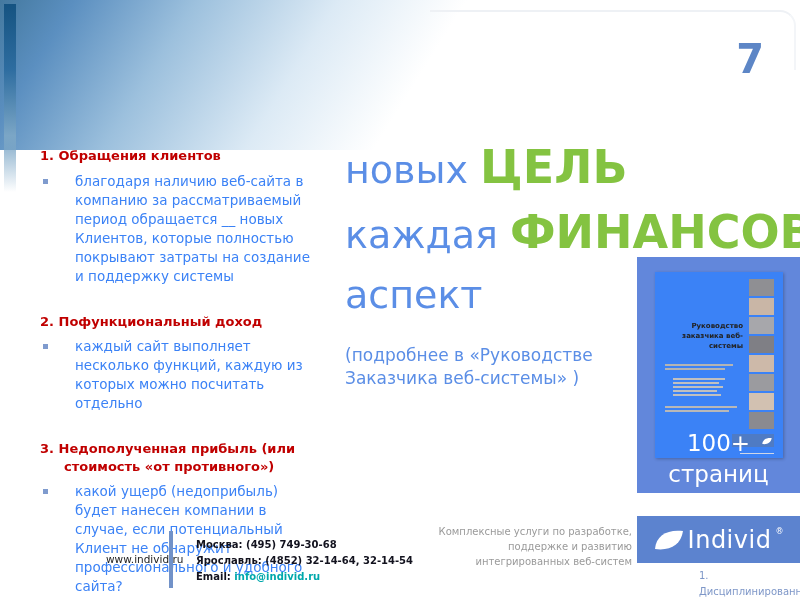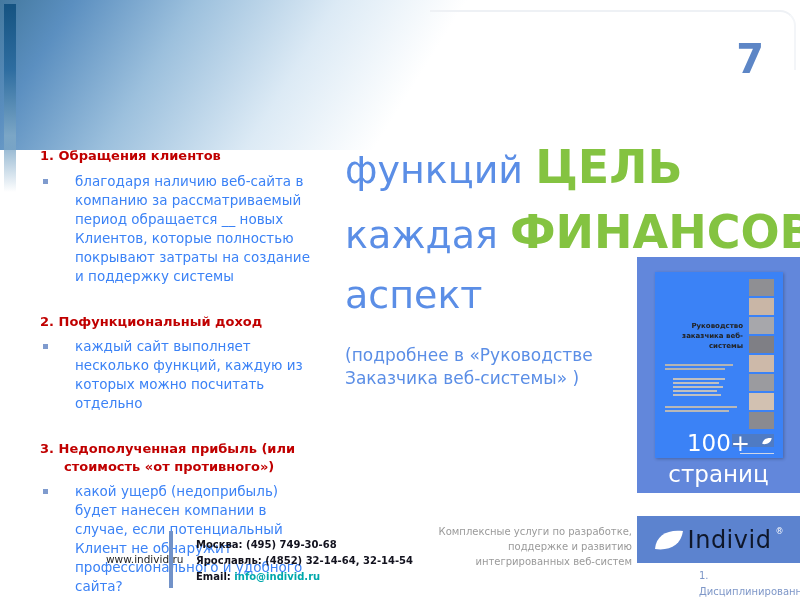--- a/index.html
+++ b/index.html
@@ -99,21 +99,21 @@
   .footer-contacts { position:absolute; left:196px; top:537px; font-size:10px; font-weight:bold; color:#12121e; line-height:1.6; }
   .footer-email { color:#00a8ac; }
   .footer-services {
     position:absolute; left:412px; top:524px; width:220px;
     text-align:right; font-size:10px; color:#9a9a9a; line-height:1.5;
   }
   .logo-box {
     position:absolute; left:637px; top:516px; width:163px; height:47px;
     background:#5c83cf; display:flex; align-items:center; justify-content:center; gap:4px;
   }
-  .logo-text { color:#0f172a; font-size:24px; letter-spacing:0.5px; }
+  .logo-text { color:#ffffff; font-size:24px; letter-spacing:0.5px; }
   .logo-reg { color:#ffffff; font-size:8px; vertical-align:top; position:relative; top:-8px; }
   .taglines { position:absolute; left:699px; top:568px; font-size:10px; color:#7e97c8; line-height:1.55; }
 </style>
 </head>
 <body>
 
 <div class="slide">
 
   <div class="header-gradient"></div>
   <div class="corner-frame"></div>
@@ -138,21 +138,21 @@
 
     <h2 class="sec-head">3. Недополученная прибыль (или стоимость «от противного»)</h2>
     <div class="bullet-row">
       <span class="bullet-square"></span>
       <p class="bullet-text">какой ущерб (недоприбыль) будет нанесен компании в случае, если потенциальный Клиент не обнаружит профессионального и удобного сайта?</p>
     </div>
 
   </div>
 
   <div class="statement">
-    <div class="st-line st-l1"><span class="st-blue">функций</span><span class="st-blue">&nbsp;</span><span class="st-green">ЦЕЛЬ</span></div>
+    <div class="st-line st-l1"><span class="st-blue">новых</span><span class="st-blue">&nbsp;</span><span class="st-green">ЦЕЛЬ</span></div>
     <div class="st-line st-l2"><span class="st-blue">каждая</span><span class="st-blue">&nbsp;</span><span class="st-green">ФИНАНСОВЫЙ</span></div>
     <div class="st-line st-l3"><span class="st-blue">аспект</span></div>
     <div class="st-note">(подробнее в  «Руководстве Заказчика веб-системы» )</div>
   </div>
 
   <div class="brochure-panel">
     <div class="doc-thumb">
       <div class="doc-title">Руководство заказчика веб-системы</div>
       <div class="doc-bar u1"></div>
       <div class="doc-bar u2"></div>

